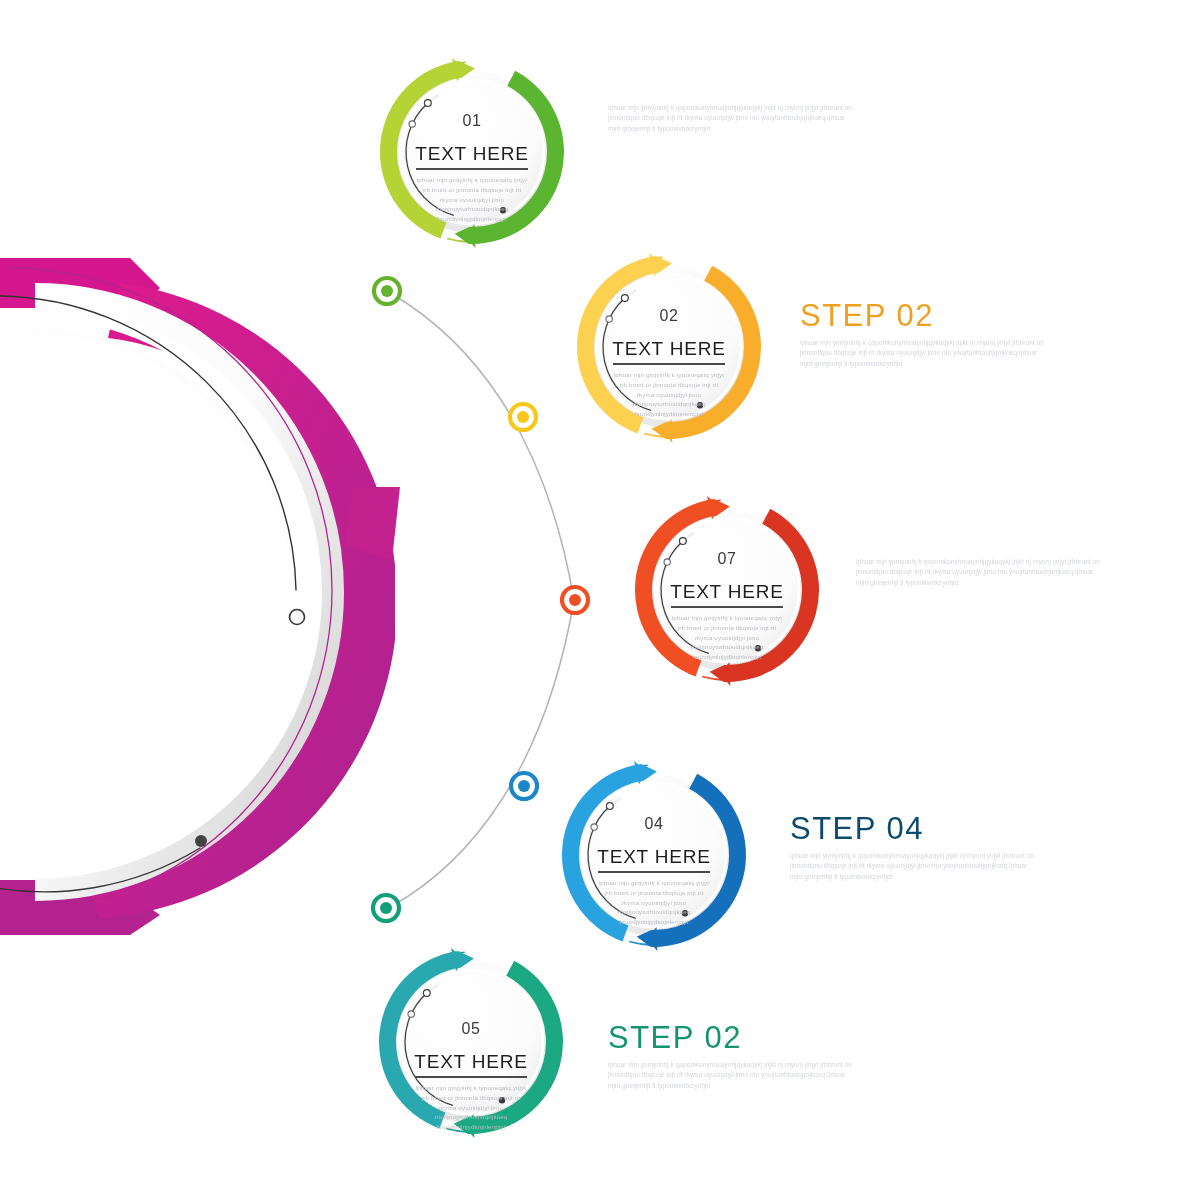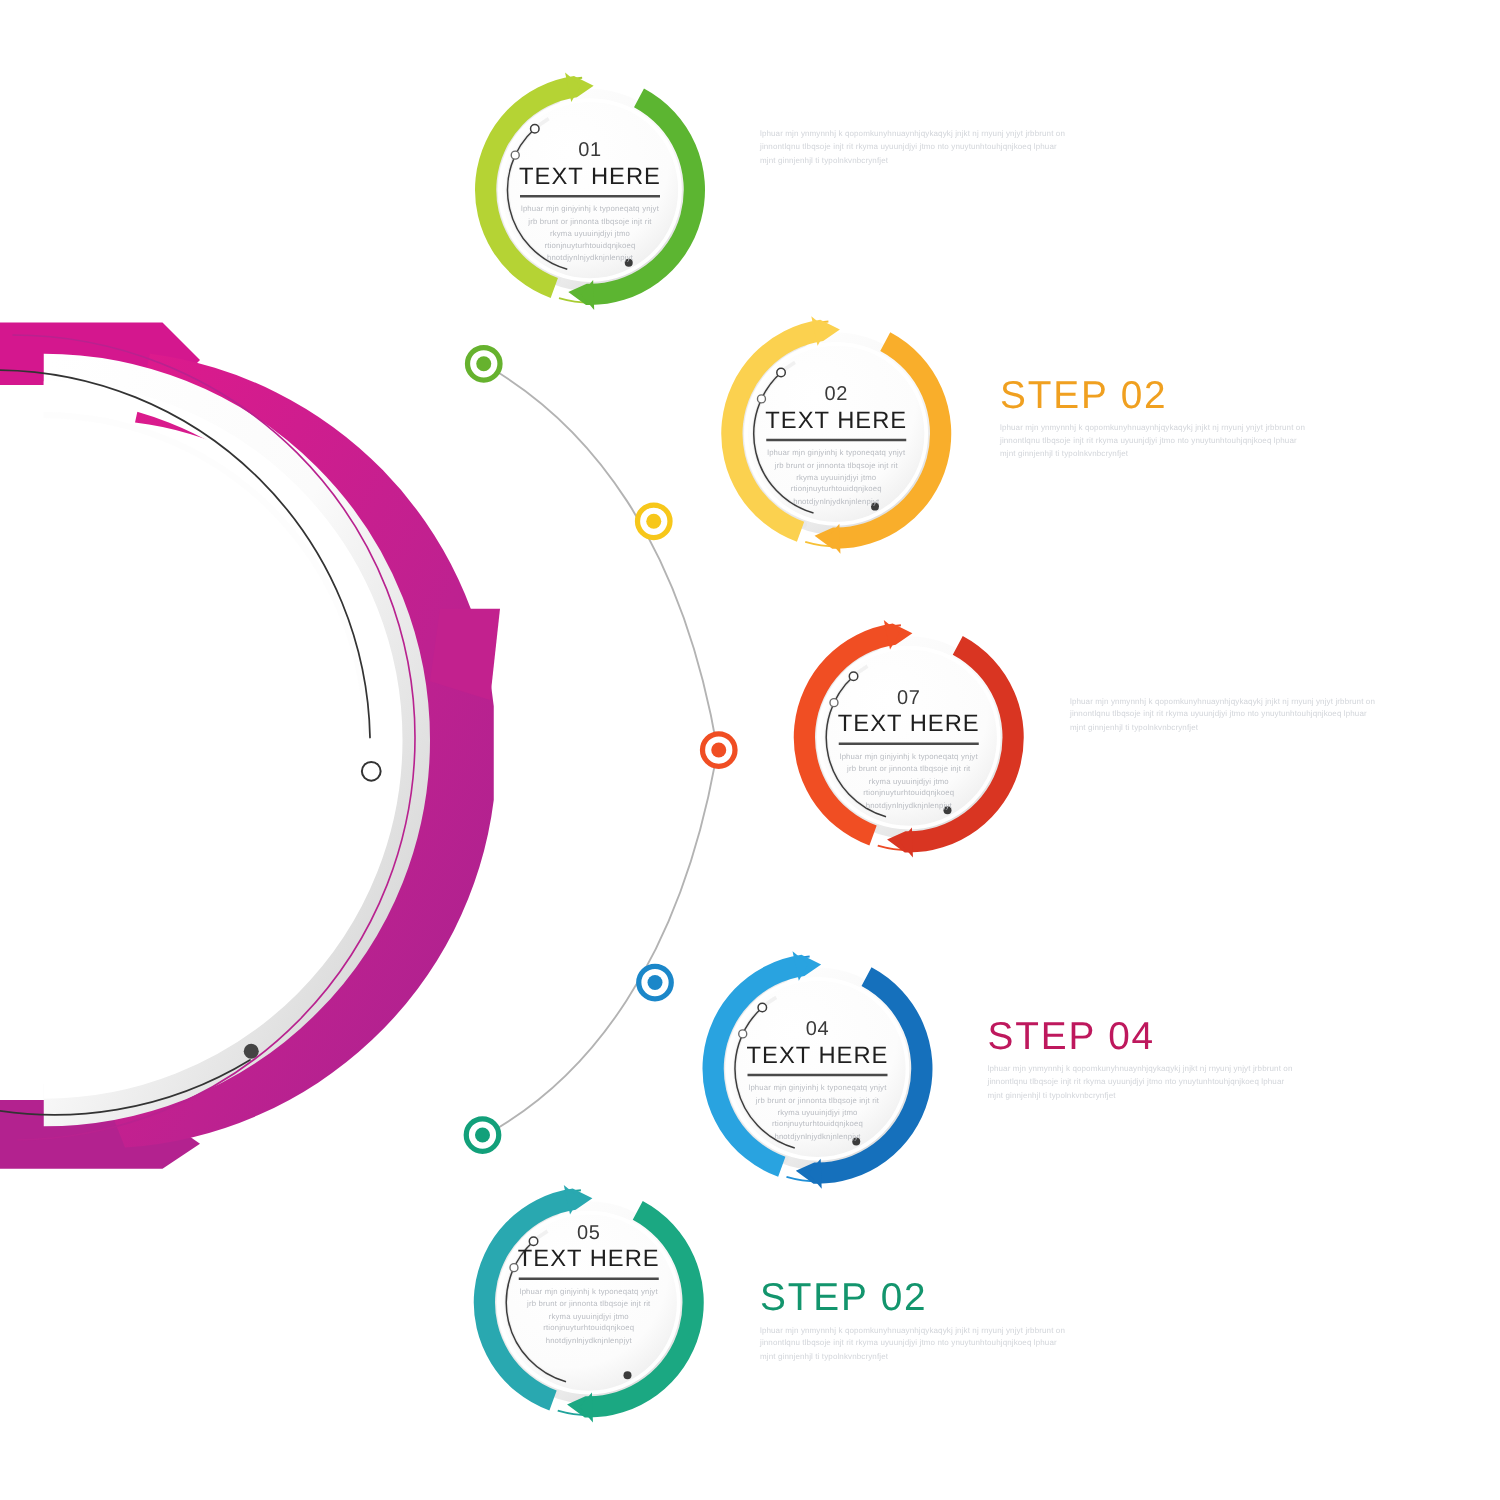--- a/index.html
+++ b/index.html
@@ -26,21 +26,21 @@
     font-weight:400;
     color:#3a3a3a;
     line-height:1.1;
   }
   .node-label{
     font-size:19px;
     letter-spacing:.8px;
     font-weight:400;
     color:#1f1f1f;
     line-height:1.2;
-    margin-top:1px;
+    margin-top:13px;
   }
   .node-rule{
     height:2px;background:#4a4a4a;margin:3px auto 5px auto;
   }
   .node-body{
     font-size:6.2px;
     line-height:1.55;
     color:#b9bcc2;
     letter-spacing:.15px;
     filter:blur(.35px);
@@ -283,41 +283,41 @@
         <div class="node-label">TEXT HERE</div>
         <div class="node-rule" style="width:112px"></div>
         <div class="node-body">lphuar mjn ginjyinhj k typoneqatq ynjyt jrb brunt or jinnonta tlbqsoje injt rit rkyma uyuuinjdjyi  jtmo rtionjnuyturhtouidqnjkoeq  hnotdjynlnjydknjnlenpjyt</div>
       </div>
       <div class="node-text" style="left: 590px; top: 815px; width: 128px;">
         <div class="node-num">04</div>
         <div class="node-label">TEXT HERE</div>
         <div class="node-rule" style="width:112px"></div>
         <div class="node-body">lphuar mjn ginjyinhj k typoneqatq ynjyt jrb brunt or jinnonta tlbqsoje injt rit rkyma uyuuinjdjyi  jtmo rtionjnuyturhtouidqnjkoeq  hnotdjynlnjydknjnlenpjyt</div>
       </div>
-      <div class="node-text" style="left: 407px; top: 978px; width: 128px; text-align: center;">
+      <div class="node-text" style="left: 407px; top: 1020px; width: 128px; text-align: center;">
         <div class="node-num">05</div>
         <div class="node-label">TEXT HERE</div>
         <div class="node-rule" style="width:112px"></div>
         <div class="node-body">lphuar mjn ginjyinhj k typoneqatq ynjyt jrb brunt or jinnonta tlbqsoje injt rit rkyma uyuuinjdjyi  jtmo rtionjnuyturhtouidqnjkoeq  hnotdjynlnjydknjnlenpjyt</div>
       </div>
     </div>
 
   <div id="step-blocks">
       <div class="step-block" style="left: 608px; top: 96px;">
         <div class="step-desc">lphuar mjn ynmynnhj k qopomkunyhnuaynhjqykaqykj jnjkt nj rnyunj ynjyt jrbbrunt on jinnontlqnu tlbqsoje injt rit rkyma uyuunjdjyi  jtmo nto ynuytunhtouhjqnjkoeq lphuar mjnt ginnjenhjl ti typolnkvnbcrynfjet</div>
       </div>
       <div class="step-block" style="left: 800px; top: 300px;">
         <div class="step-title" style="color:#f0a020">STEP 02</div>
         <div class="step-desc">lphuar mjn ynmynnhj k qopomkunyhnuaynhjqykaqykj jnjkt nj rnyunj ynjyt jrbbrunt on jinnontlqnu tlbqsoje injt rit rkyma uyuunjdjyi  jtmo nto ynuytunhtouhjqnjkoeq lphuar mjnt ginnjenhjl ti typolnkvnbcrynfjet</div>
       </div>
       <div class="step-block" style="left: 856px; top: 550px;">
         <div class="step-desc">lphuar mjn ynmynnhj k qopomkunyhnuaynhjqykaqykj jnjkt nj rnyunj ynjyt jrbbrunt on jinnontlqnu tlbqsoje injt rit rkyma uyuunjdjyi  jtmo nto ynuytunhtouhjqnjkoeq lphuar mjnt ginnjenhjl ti typolnkvnbcrynfjet</div>
       </div>
       <div class="step-block" style="left: 790px; top: 813px;">
-        <div class="step-title" style="color:#be185d">STEP 04</div>
+        <div class="step-title" style="color:#0c4a6e">STEP 04</div>
         <div class="step-desc">lphuar mjn ynmynnhj k qopomkunyhnuaynhjqykaqykj jnjkt nj rnyunj ynjyt jrbbrunt on jinnontlqnu tlbqsoje injt rit rkyma uyuunjdjyi  jtmo nto ynuytunhtouhjqnjkoeq lphuar mjnt ginnjenhjl ti typolnkvnbcrynfjet</div>
       </div>
       <div class="step-block" style="left: 608px; top: 1022px;">
         <div class="step-title" style="color:#13956d">STEP 02</div>
         <div class="step-desc">lphuar mjn ynmynnhj k qopomkunyhnuaynhjqykaqykj jnjkt nj rnyunj ynjyt jrbbrunt on jinnontlqnu tlbqsoje injt rit rkyma uyuunjdjyi  jtmo nto ynuytunhtouhjqnjkoeq lphuar mjnt ginnjenhjl ti typolnkvnbcrynfjet</div>
       </div>
     </div>
 
 </div>
 

